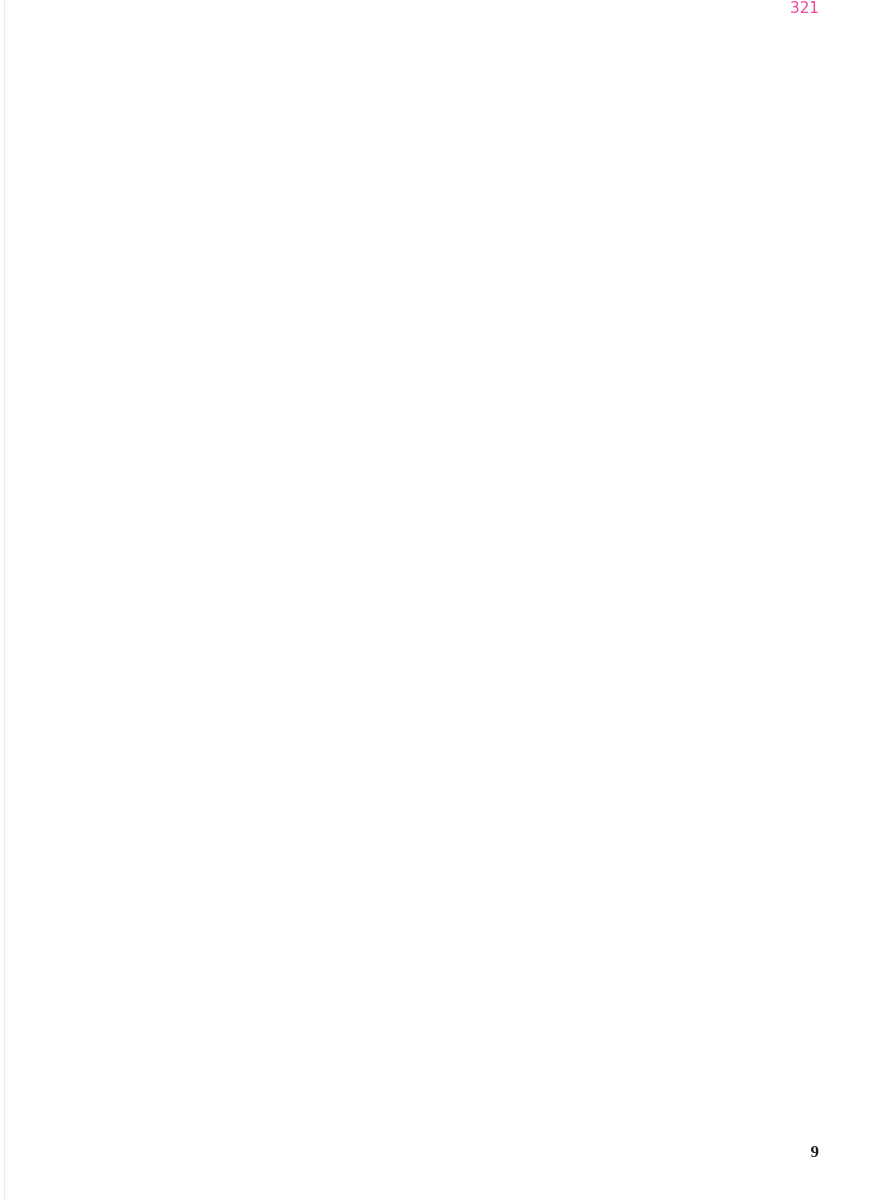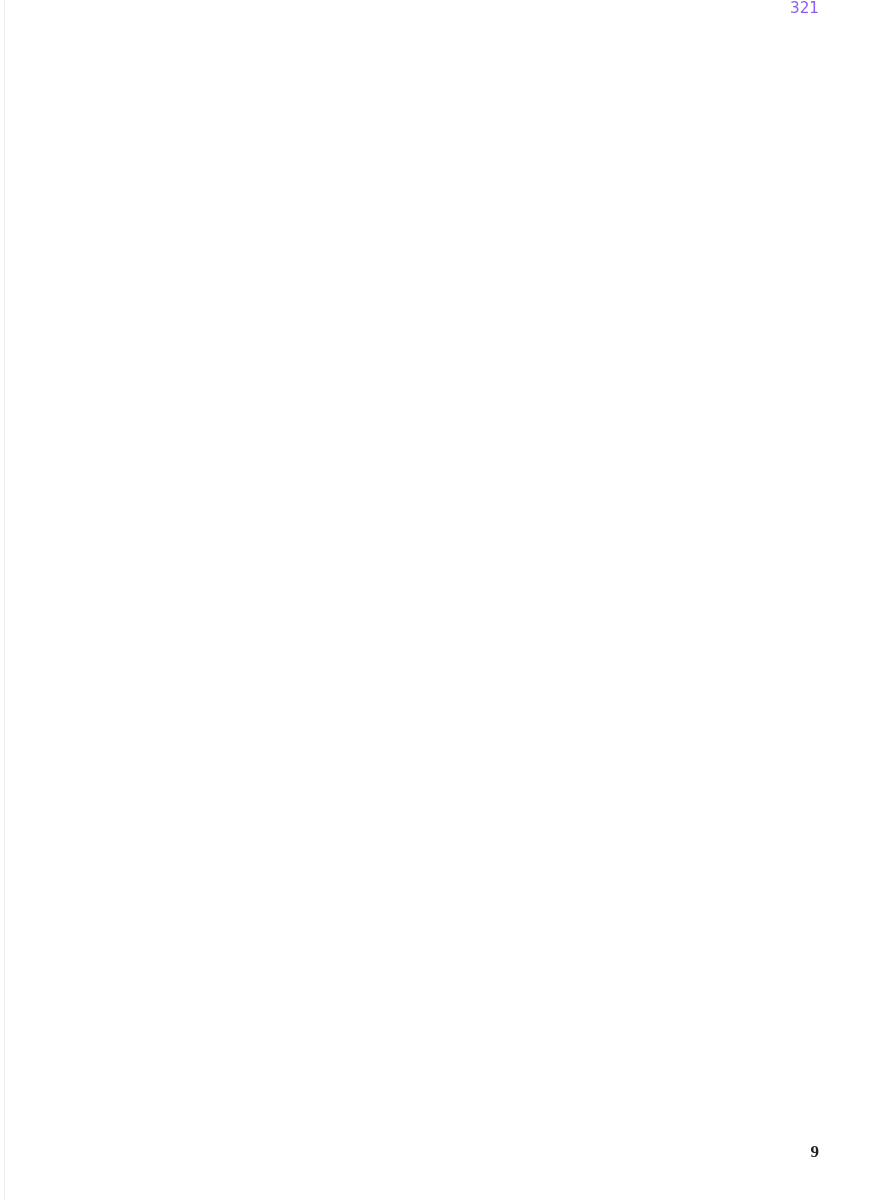--- a/index.html
+++ b/index.html
@@ -128,21 +128,21 @@
     content: "";
     position: absolute;
     left: 0; right: 0;
     bottom: 0.22em;
     border-bottom: 1.6px dotted #8c8c8c;
   }
   .toc-row .page {
     flex: 0 0 34px;
     text-align: right;
     font-size: 15px;
-    color: #8b5cf6;
+    color: #ec4899;
   }
 
   
   .toc-row.jp {
     padding: 8px 0 8px 0;
     font-size: 13.6px;
   }
   .toc-row.jp .page { font-size: 15px; }
   .toc-row.jp .label { letter-spacing: -0.1px; }
 

